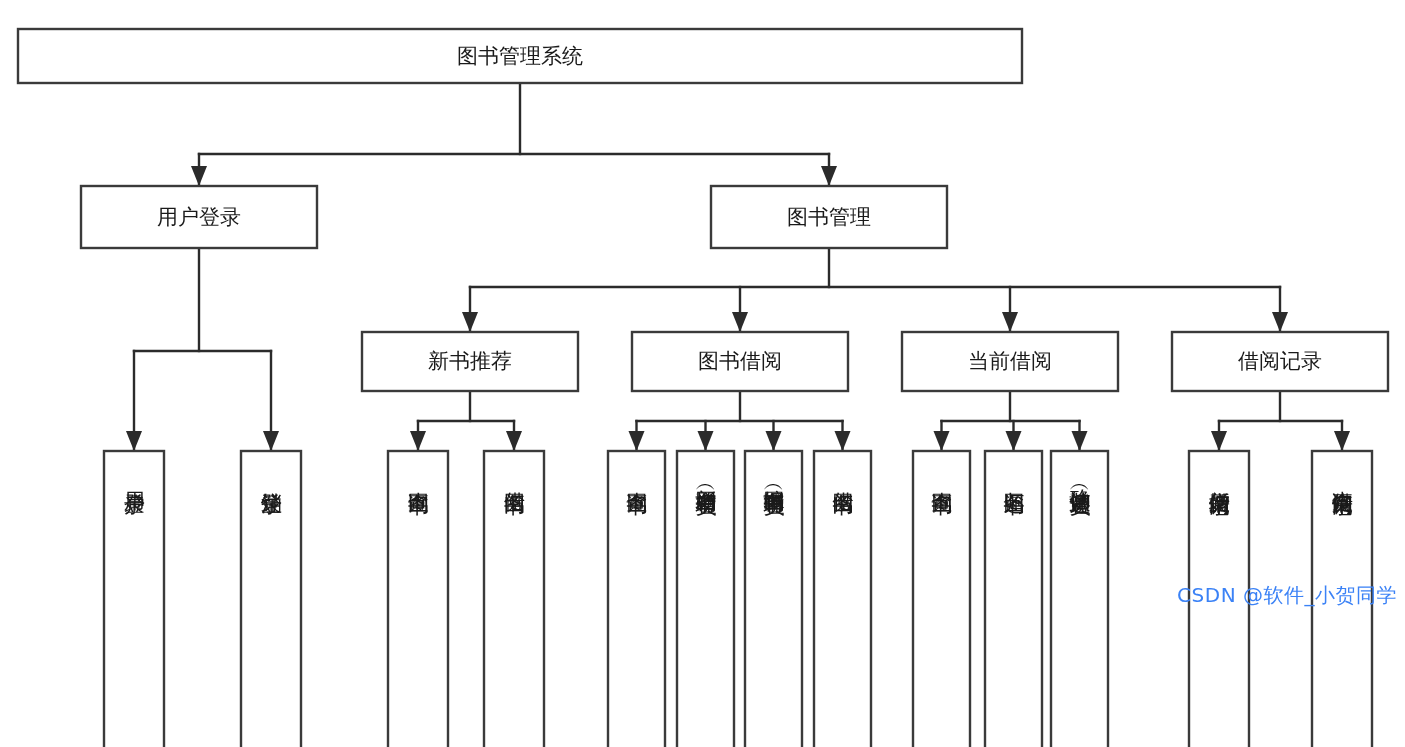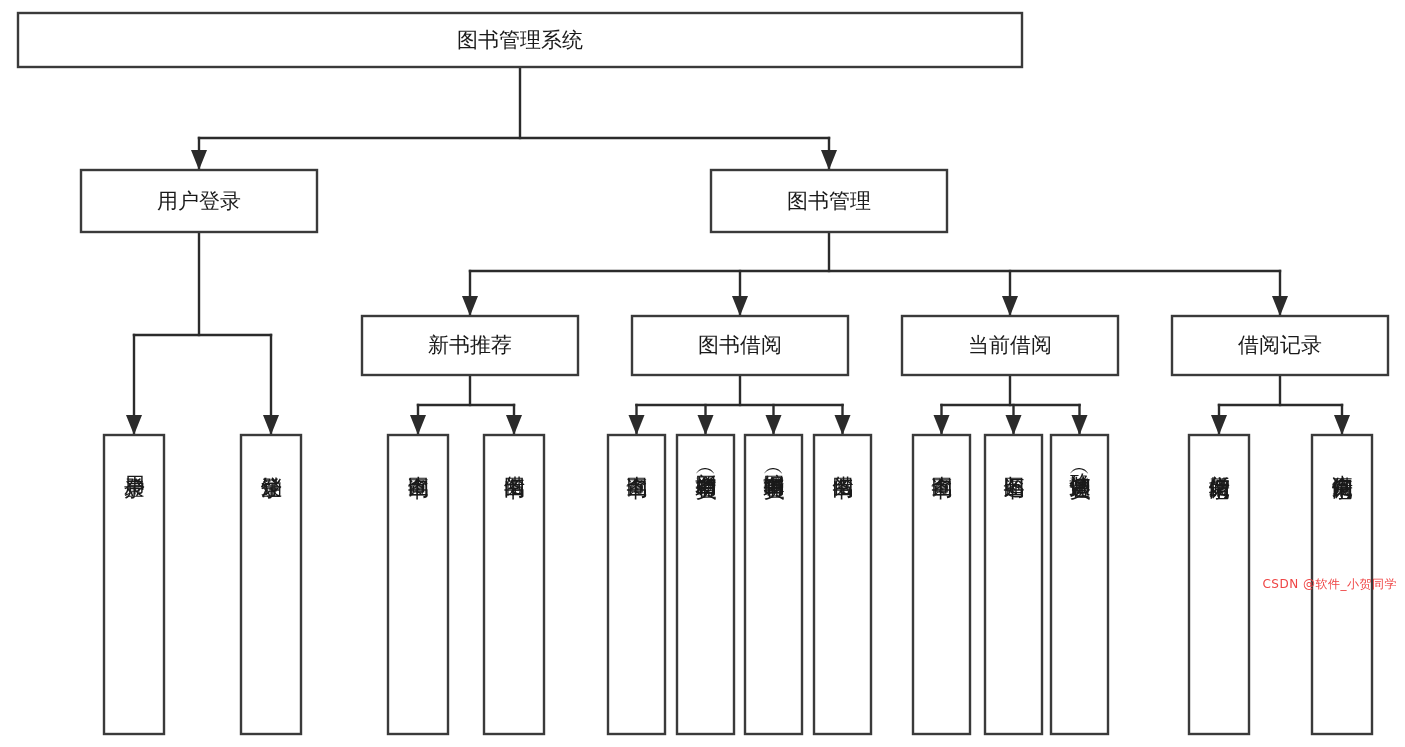--- a/index.html
+++ b/index.html
@@ -1,38 +1,38 @@
 <!DOCTYPE html>
 <html><head>
 <meta charset="utf-8">
 <style>
   html,body{margin:0;padding:0;background:#ffffff;}
   body{
     width:1405px;height:747px;overflow:hidden;
     font-family:"Liberation Sans","DejaVu Sans",sans-serif;
     color:#1f1f1f;
   }
-  #stage{position:relative;width:1405px;height:599px;background:#fff;}
+  #stage{position:relative;width:1405px;height:599px;background:#fff;margin-top:16px;}
   svg.diagram{position:absolute;left:0;top:0;width:1405px;height:747px;display:block;}
   .nodebox{fill:#ffffff;stroke:#3a3a3a;stroke-width:2.4;}
   .conn{stroke:#2b2b2b;stroke-width:2.4;fill:none;stroke-linecap:square;}
   .arrowhead{fill:#2b2b2b;stroke:none;}
   .lbl{
     font-family:"Liberation Sans","DejaVu Sans",sans-serif;
     fill:#1a1a1a;font-size:21px;text-anchor:middle;dominant-baseline:middle;
   }
   .lbl-v{
     font-family:"Liberation Sans","DejaVu Sans",sans-serif;
     fill:#1a1a1a;font-size:21px;text-anchor:middle;
     writing-mode:vertical-rl;text-orientation:upright;letter-spacing:1px;
   }
   .watermark{
     position:absolute;right:8px;bottom:6px;
     font-family:"DejaVu Sans","Liberation Sans",sans-serif;
-    font-size:12px;color:#ef4444;white-space:nowrap;letter-spacing:.5px;
+    font-size:20px;color:#3b82f6;white-space:nowrap;letter-spacing:.5px;
   }
 </style>
 </head>
 <body>
 
 <div id="stage">
   <svg class="diagram" viewBox="0 0 1405 747">
     <g id="connectors">
         <line x1="520" y1="67" x2="520" y2="138" class="conn"></line>
         <line x1="199" y1="138" x2="829" y2="138" class="conn"></line>

